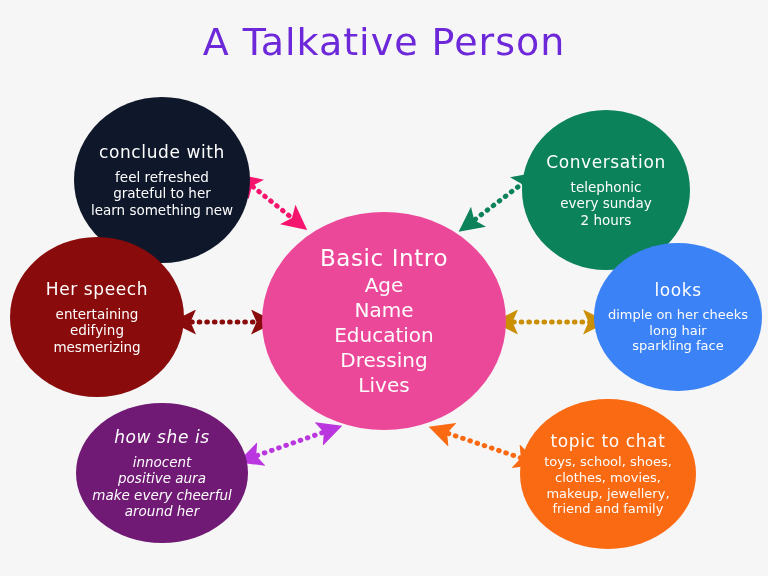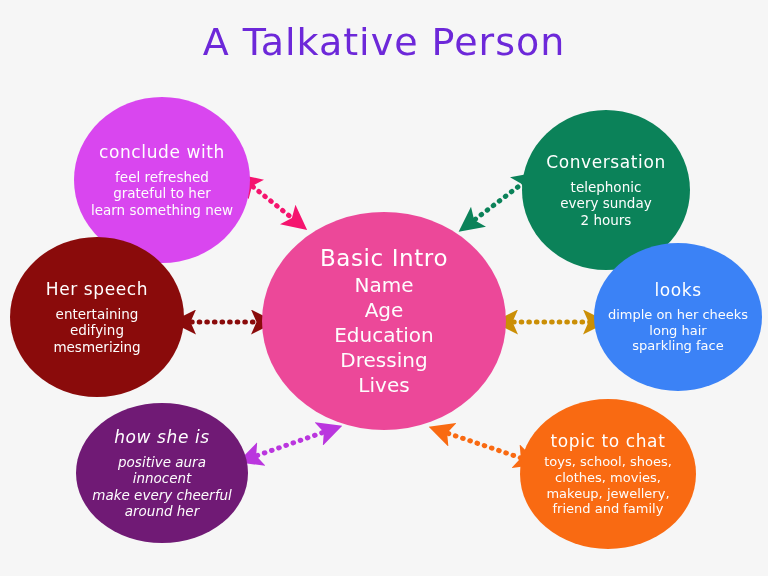--- a/index.html
+++ b/index.html
@@ -83,21 +83,21 @@
   #node-center .lines {
     font-size: 20px;
     line-height: 1.25;
   }
 
   #node-conclude {
     left: 74px;
     top: 97px;
     width: 176px;
     height: 166px;
-    background: #d946ef;
+    background: #0f172a;
     z-index: 4;
   }
   #node-speech {
     left: 10px;
     top: 237px;
     width: 174px;
     height: 160px;
     background: #8a0b0b;
     z-index: 5;
   }
@@ -214,32 +214,32 @@
     <div class="lines">
       <div>entertaining</div>
       <div>edifying</div>
       <div>mesmerizing</div>
     </div>
   </div>
 
   <div class="node" id="node-howsheis">
     <div class="heading">how she is</div>
     <div class="lines">
+      <div>innocent</div>
       <div>positive aura</div>
-      <div>innocent</div>
       <div>make every cheerful</div>
       <div>around her</div>
     </div>
   </div>
 
   <div class="node" id="node-center">
     <div class="heading">Basic Intro</div>
     <div class="lines">
+      <div>Age</div>
       <div>Name</div>
-      <div>Age</div>
       <div>Education</div>
       <div>Dressing</div>
       <div>Lives</div>
     </div>
   </div>
 
   <div class="node" id="node-conversation">
     <div class="heading">Conversation</div>
     <div class="lines">
       <div>telephonic</div>

